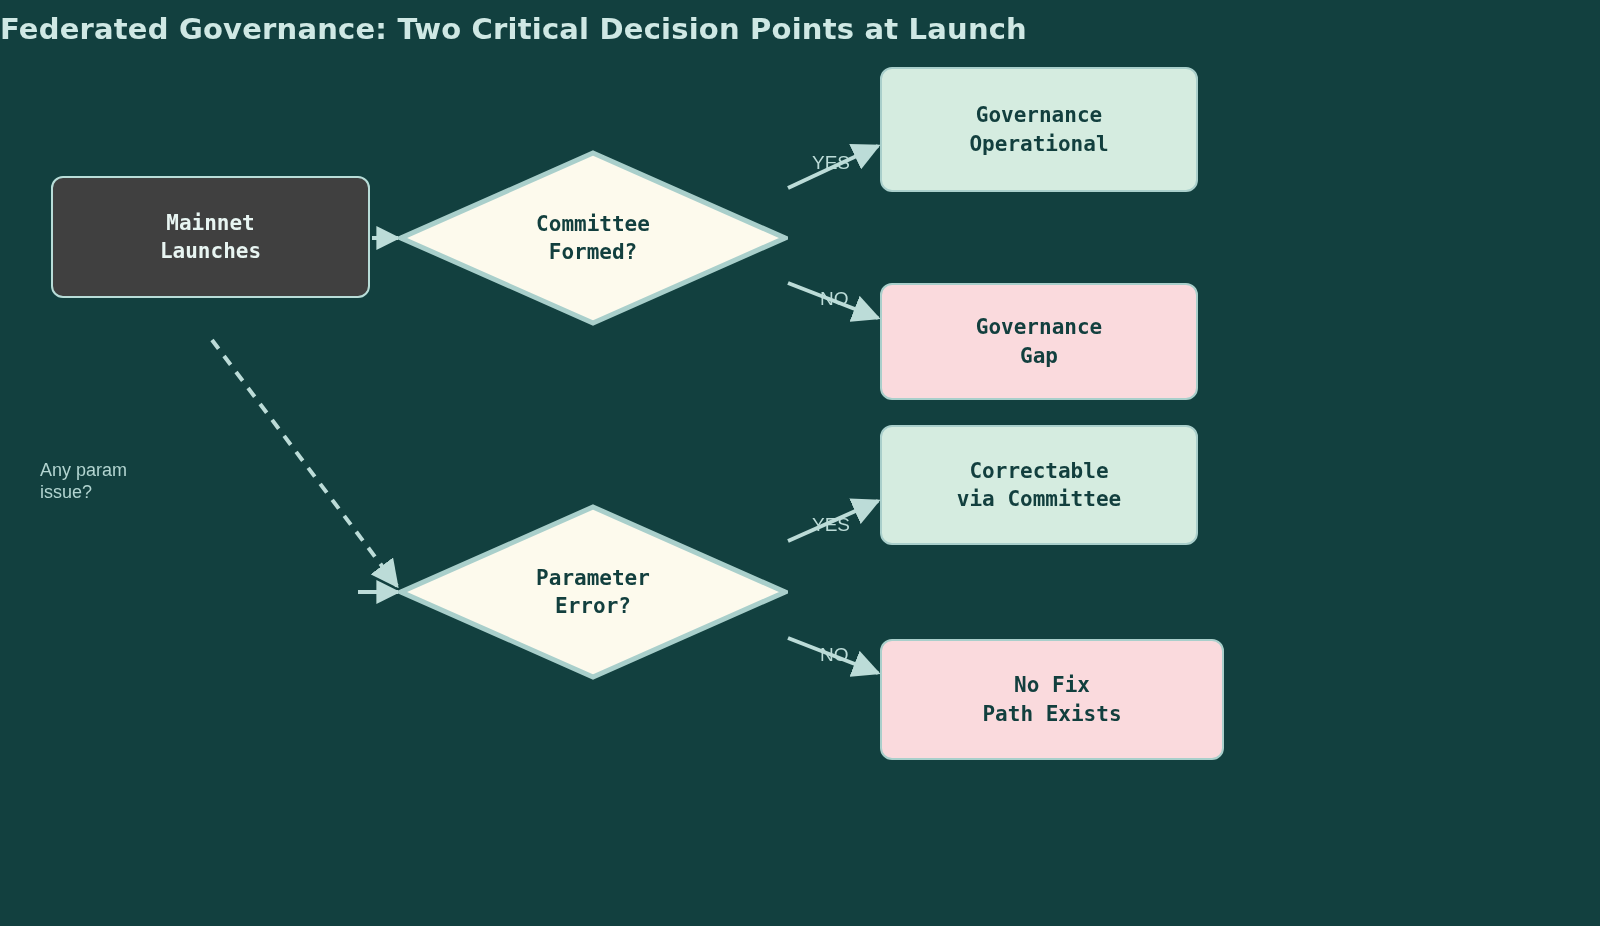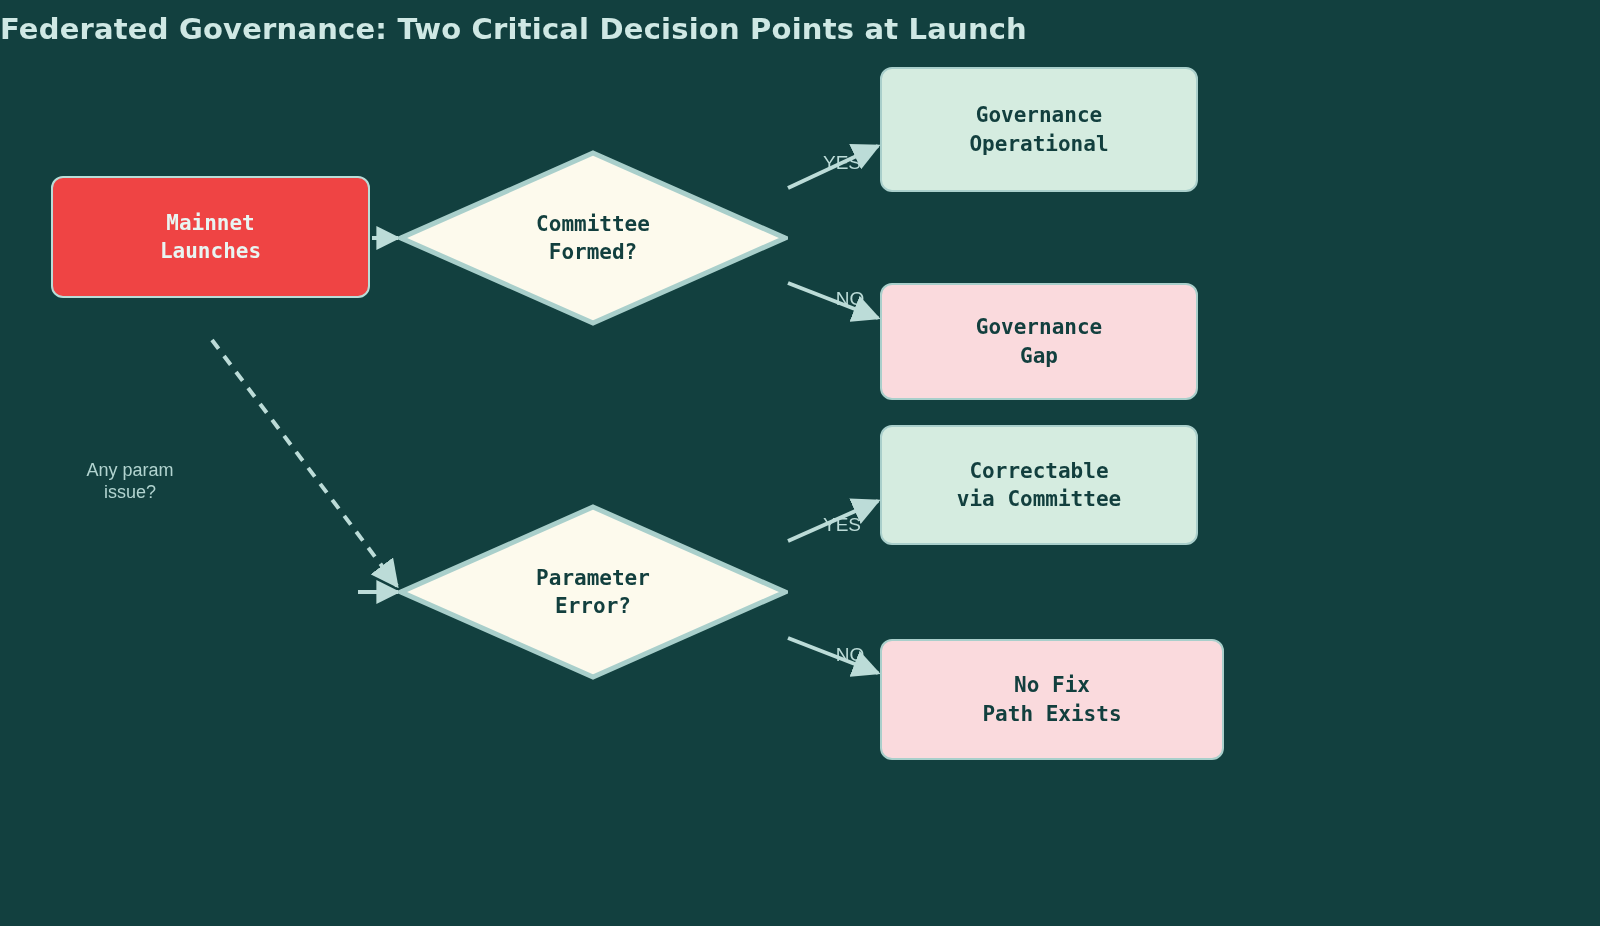--- a/index.html
+++ b/index.html
@@ -49,21 +49,21 @@
     align-items: center;
     justify-content: center;
     text-align: center;
     font-family: "DejaVu Sans Mono", monospace;
     font-weight: bold;
     line-height: 1.35;
     white-space: pre-line;
   }
   .node-start {
     border-radius: 12px;
-    background: #ef4444;
+    background: #404040;
     border: 2.5px solid #b8ddd8;
     color: #e8f5f2;
     font-size: 21px;
   }
   .node-ok {
     border-radius: 12px;
     background: #d5ece0;
     border: 2.5px solid #a9cfcb;
     color: #123f3e;
     font-size: 21px;
@@ -94,21 +94,20 @@
     position: relative;
     z-index: 2;
   }
   
   .edge-label {
     position: absolute;
     font-family: "Liberation Sans", sans-serif;
     font-size: 19px;
     color: #bcdcd8;
     white-space: pre-line;
-    text-align: center;
     line-height: 1.25;
   }
   .edge-label.dashed-note {
     font-size: 18px;
     color: #b2d4d0;
   }
 </style>
 </head>
 <body>
 

